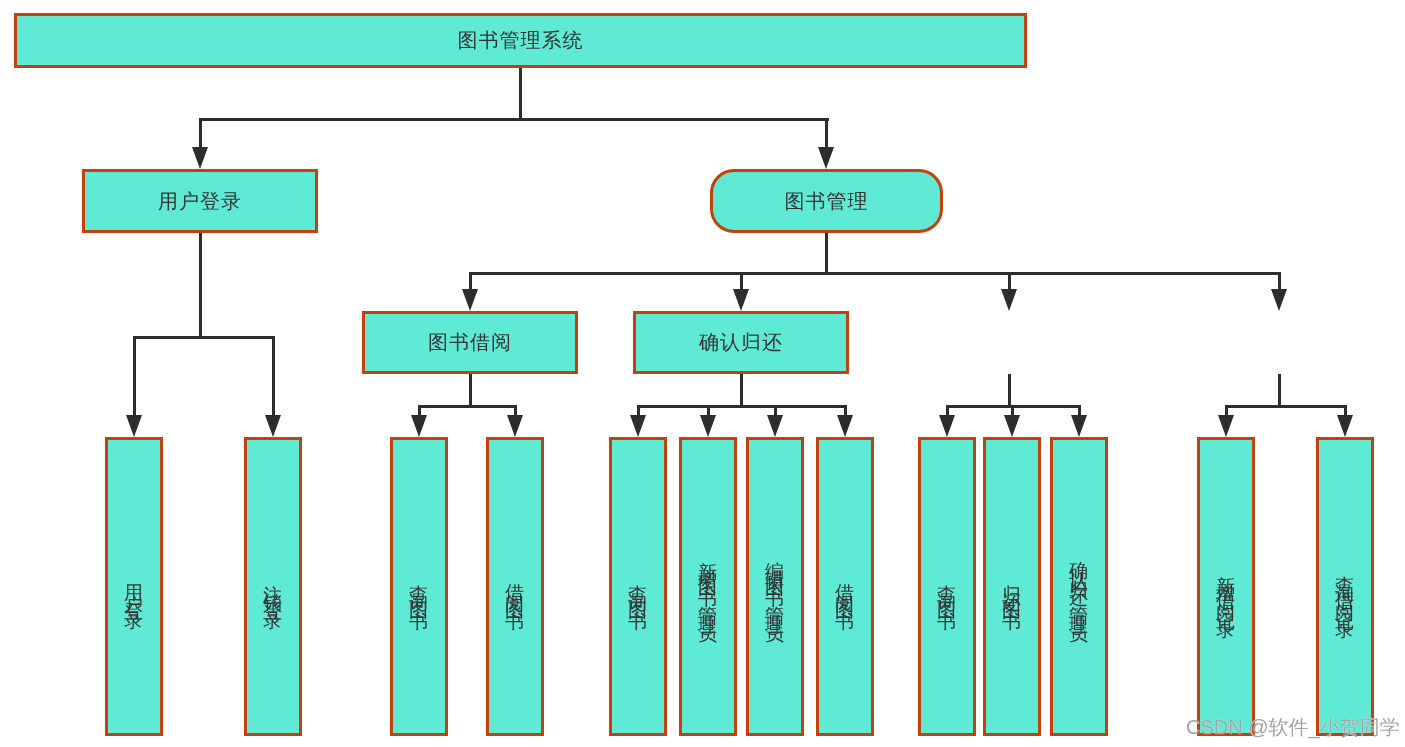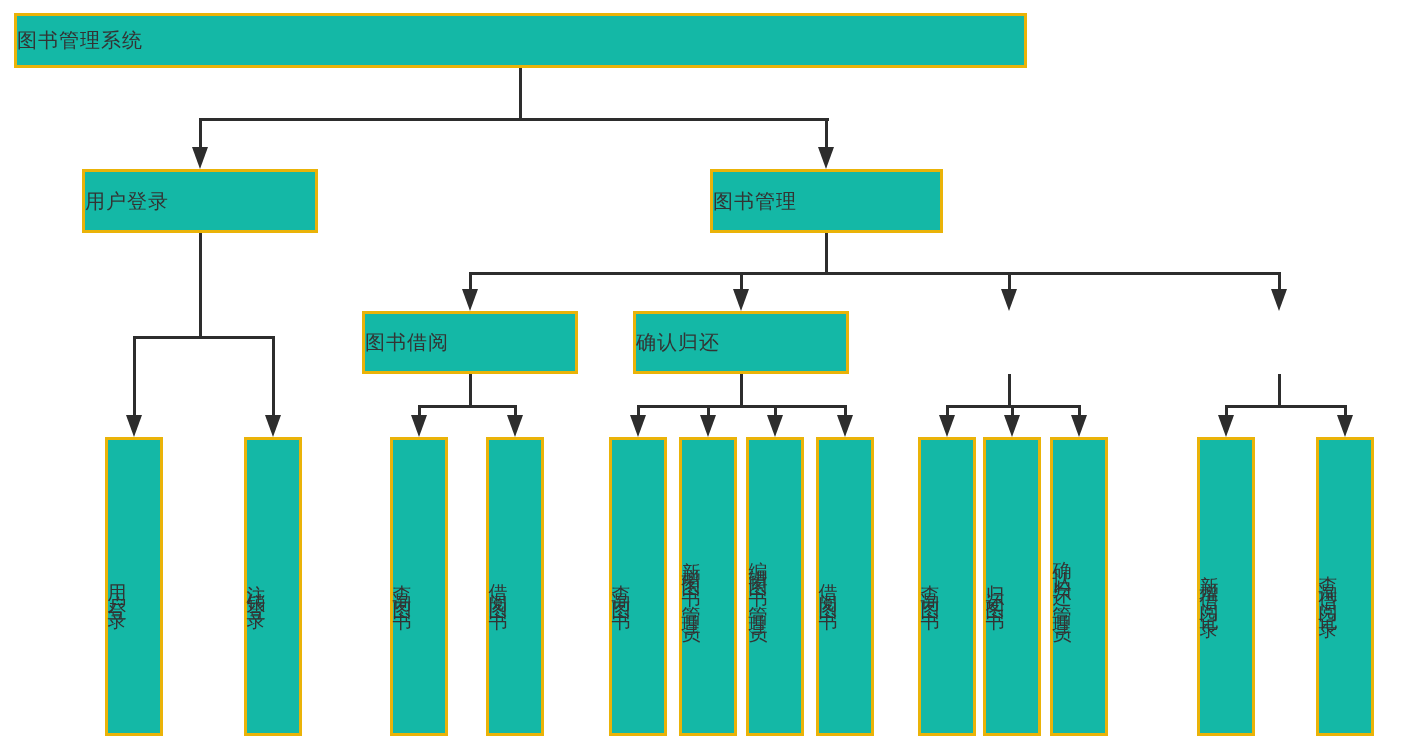--- a/index.html
+++ b/index.html
@@ -7,25 +7,25 @@
     position: relative;
     width: 1405px;
     height: 747px;
     background: #ffffff;
     font-family: "Liberation Sans", "DejaVu Sans", sans-serif;
     overflow: hidden;
   }
   .box {
     position: absolute;
     box-sizing: border-box;
-    background: #14b8a6;
-    border: 3px solid #eab308;
+    background: #5eead4;
+    border: 3px solid #c2410c;
     display: flex;
     align-items: center;
-    justify-content: flex-start;
+    justify-content: center;
   }
   .hlabel {
     font-size: 20px;
     color: #333333;
     letter-spacing: 1px;
     white-space: nowrap;
   }
   .vlabel {
     writing-mode: vertical-rl;
     text-orientation: mixed;
@@ -65,21 +65,21 @@
   <div class="vl" style="left:519px; top:68px; height:50px;"></div>
   <div class="hl" style="left:199px; top:118px; width:630px;"></div>
   <div class="vl" style="left:199px; top:118px; height:32px;"></div>
   <div class="arr" style="left:192px; top:147px;"></div>
   <div class="vl" style="left:825px; top:118px; height:32px;"></div>
   <div class="arr" style="left:818px; top:147px;"></div>
 
   <div class="box" style="left:82px; top:169px; width:236px; height:64px;">
     <span class="hlabel">用户登录</span>
   </div>
-  <div class="box" style="left:710px; top:169px; width:233px; height:64px;">
+  <div class="box" style="left:710px; top:169px; width:233px; height:64px;border-radius:24px;">
     <span class="hlabel">图书管理</span>
   </div>
 
   <div class="vl" style="left:199px; top:233px; height:103px;"></div>
   <div class="hl" style="left:133px; top:336px; width:142px;"></div>
   <div class="vl" style="left:133px; top:336px; height:80px;"></div>
   <div class="arr" style="left:126px; top:415px;"></div>
   <div class="vl" style="left:272px; top:336px; height:80px;"></div>
   <div class="arr" style="left:265px; top:415px;"></div>
 
@@ -172,14 +172,15 @@
     <span class="vlabel">确认归还（管理员）</span>
   </div>
 
   <div class="box" style="left:1197px; top:437px; width:58px; height:299px;">
     <span class="vlabel">新增借阅记录</span>
   </div>
   <div class="box" style="left:1316px; top:437px; width:58px; height:299px;">
     <span class="vlabel">查询借阅记录</span>
   </div>
 
+  <div class="watermark">CSDN @软件_小贺同学</div>
 
 </div>
 
 </body></html>

